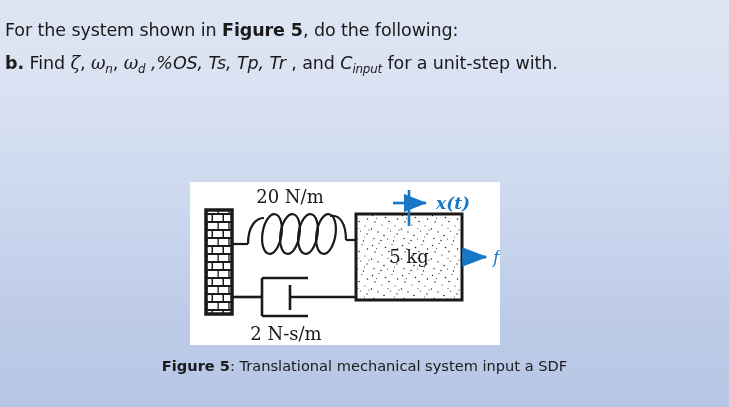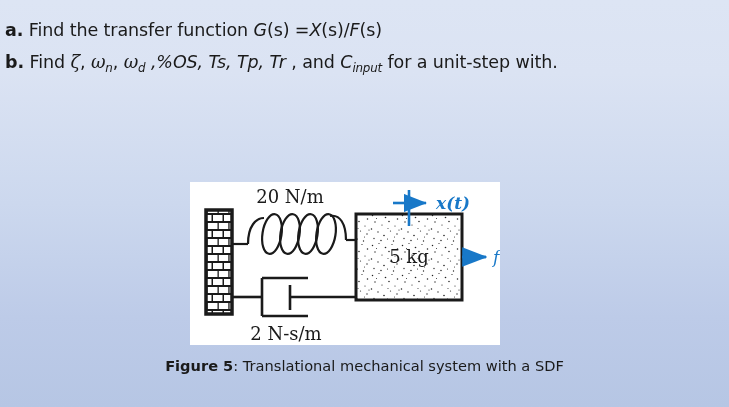--- a/index.html
+++ b/index.html
@@ -67,24 +67,24 @@
     color: #1a1a1a;
     white-space: nowrap;
   }
   .caption .cb { font-weight: bold; }
 </style>
 </head>
 <body>
 
 <div class="qblock">
 
+  <div class="qline l1">
+    <span>For the system shown in </span><span class="b">Figure 5</span><span>, do the following:</span>
+  </div>
 
-  <div class="qline l2">
-    <span class="b">a.</span><span> Find the transfer function </span><span class="it">G</span><span>(s) =</span><span class="it">X</span><span>(s)/</span><span class="it">F</span><span>(s)</span>
-  </div>
 
   <div class="qline l3">
     <span class="b">b.</span><span> Find </span><span class="gk">ζ</span><span>, </span><span class="gk">ω</span><span class="sub">n</span><span>, </span><span class="gk">ω</span><span class="sub">d</span><span class="it"> ,%OS,  Ts,  Tp, Tr </span><span>, and </span><span class="it">C</span><span class="sub">input</span><span> for a unit-step with.</span>
   </div>
 
 </div>
 
 <div class="figbox">
   <svg class="figsvg" width="310" height="163" viewBox="0 0 310 163" xmlns="http://www.w3.org/2000/svg">
     <defs>
@@ -173,14 +173,14 @@
     <text x="246" y="27" font-family="'DejaVu Serif', serif" font-size="17" font-style="italic" font-weight="bold" fill="#1878c8">x(t)</text>
 
     <g stroke="#1878c8" stroke-width="2.8" fill="none">
       <path d="M272,75 L296,75" marker-end="url(#blueArrow)"></path>
     </g>
     <text x="303" y="81" font-family="'DejaVu Serif', serif" font-size="17" font-style="italic" fill="#1878c8">f(t)</text>
   </svg>
 </div>
 
 <div class="caption">
-  <span class="cb">Figure 5</span><span>: Translational mechanical system with a SDF</span>
+  <span class="cb">Figure 5</span><span>: Translational mechanical system input a SDF</span>
 </div>
 
 </body></html>

